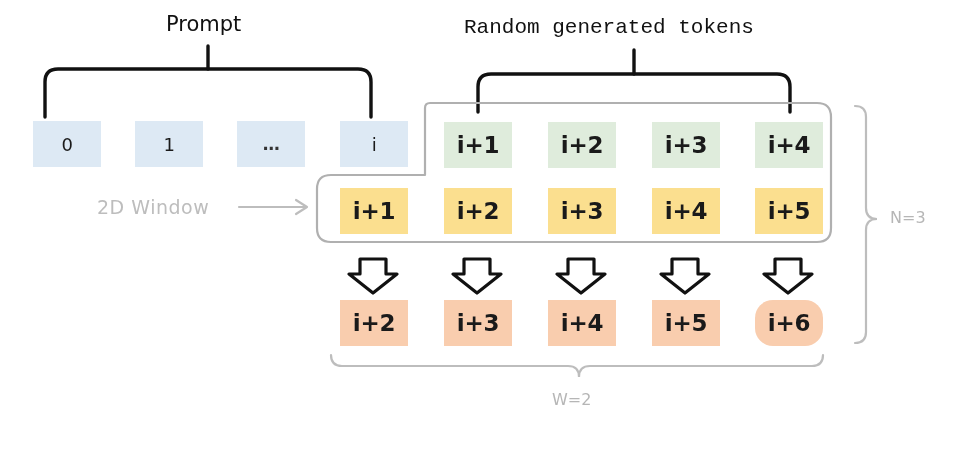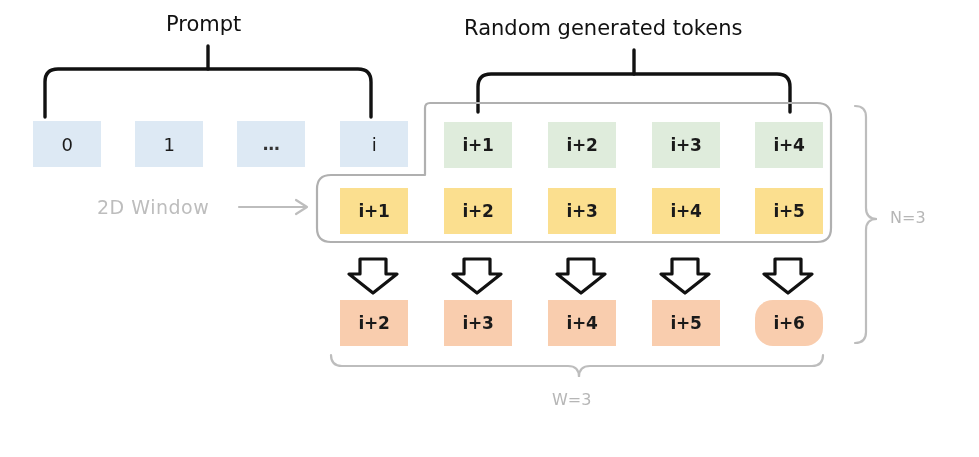--- a/index.html
+++ b/index.html
@@ -6,21 +6,21 @@
   body{width:979px;height:457px;position:relative;overflow:hidden;
        font-family:"DejaVu Sans","Liberation Sans",sans-serif;}
 
   .stage{position:absolute;left:0;top:0;width:818px;height:457px;}
 
   
   .cell{
     position:absolute;
     width:68px;height:46px;
     display:flex;align-items:center;justify-content:center;
-    font-size:17px;font-weight:bold;color:#1a1a1a;
+    font-size:23px;font-weight:bold;color:#1a1a1a;
     letter-spacing:-0.3px;
     font-family:"DejaVu Sans","Liberation Sans",sans-serif;
   }
   .cell.prompt{background:#dde9f4;font-weight:normal;font-size:18px;}
   .cell.prompt.dots{font-size:17px;font-weight:bold;color:#333;}
   .cell.green {background:#dfecdc;}
   .cell.yellow{background:#fbdf8f;}
   .cell.peach {background:#f9cdae;}
 
   
@@ -122,27 +122,27 @@
         <path d="M 672 259 L 698 259 L 698 274 L 709 274 L 685 293 L 661 274 L 672 274 Z" fill="#ffffff" stroke="#111" stroke-width="3.2" stroke-linejoin="round"></path>
       </g>
       <g>
         <path d="M 775 259 L 801 259 L 801 274 L 812 274 L 788 293 L 764 274 L 775 274 Z" fill="#ffffff" stroke="#111" stroke-width="3.2" stroke-linejoin="round"></path>
       </g>
     </g>
   </svg>
 
   <div class="headline" style="left:166px;top:12px;">Prompt</div>
 
-  <div class="headline" style="left:464px;top:16px;">Random generated tokens</div>
+  <div class="headline" style="left:464px;top:16px;font-family:Liberation Mono, monospace;">Random generated tokens</div>
 
   <div class="annot win" style="left:85px;top:196px;">2D Window</div>
 
   <div class="annot" style="left:890px;top:208px;">N=3</div>
 
-  <div class="annot" style="left:552px;top:390px;">W=3</div>
+  <div class="annot" style="left:552px;top:390px;">W=2</div>
 
   <div>
     <div class="cell prompt" style="left:33px;top:121px;">0</div>
     <div class="cell prompt" style="left:135px;top:121px;">1</div>
     <div class="cell prompt dots" style="left:237px;top:121px;">…</div>
     <div class="cell prompt" style="left:340px;top:121px;">i</div>
   </div>
 
   <div>
     <div class="cell green" style="left:444px;top:122px;">i+1</div>

